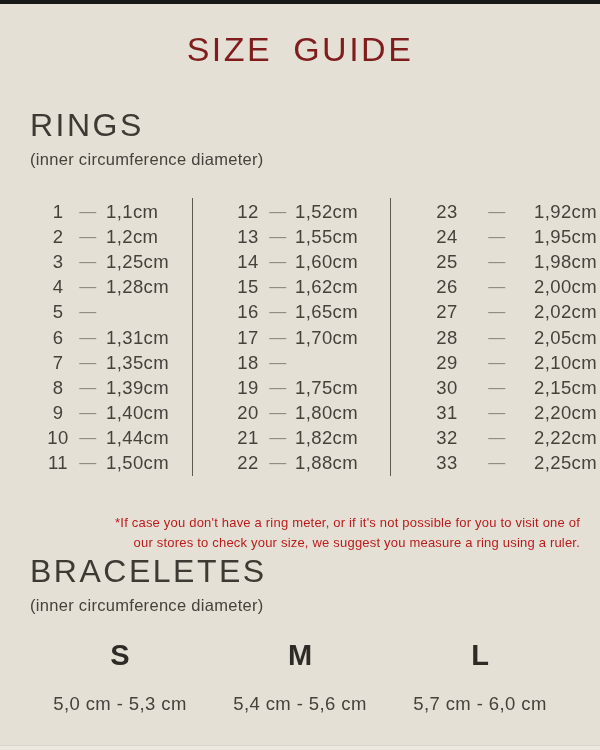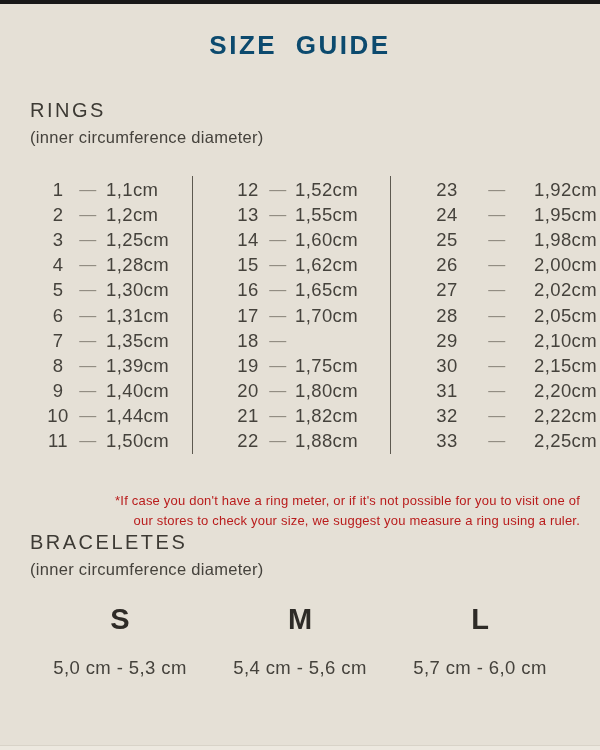--- a/index.html
+++ b/index.html
@@ -8,29 +8,29 @@
     font-family:"Liberation Sans","DejaVu Sans",sans-serif;
     background:#e5e0d6;
     color:#45423c;
     overflow:hidden;
   }
   .page { position:relative; width:600px; height:750px; }
   .top-bar { height:4px; background:#181818; }
   .title {
     margin-top:26px;
     text-align:center;
-    font-size:26px;
-    font-weight:bold;
+    font-size:34px;
+    font-weight:normal;
     letter-spacing:2.5px;
     word-spacing:9px;
-    color:#0c4a6e;
+    color:#7f1d1d;
   }
   .section { margin-left:30px; }
   .section-heading {
-    font-size:20px;
+    font-size:32px;
     font-weight:400;
     letter-spacing:2.5px;
     color:#3d3a34;
   }
   .rings .section-heading { margin-top:38px; }
   .bracelets .section-heading { }
   .sub {
     margin-top:6px;
     font-size:16.5px;
     letter-spacing:0.3px;
@@ -122,21 +122,20 @@
             <span class="val">1,25cm</span>
           </div>
           <div class="ring-row">
             <span class="num">4</span>
             <span class="dash">—</span>
             <span class="val">1,28cm</span>
           </div>
           <div class="ring-row">
             <span class="num">5</span>
             <span class="dash">—</span>
-            <span class="val">1,30cm</span>
           </div>
           <div class="ring-row">
             <span class="num">6</span>
             <span class="dash">—</span>
             <span class="val">1,31cm</span>
           </div>
           <div class="ring-row">
             <span class="num">7</span>
             <span class="dash">—</span>
             <span class="val">1,35cm</span>

